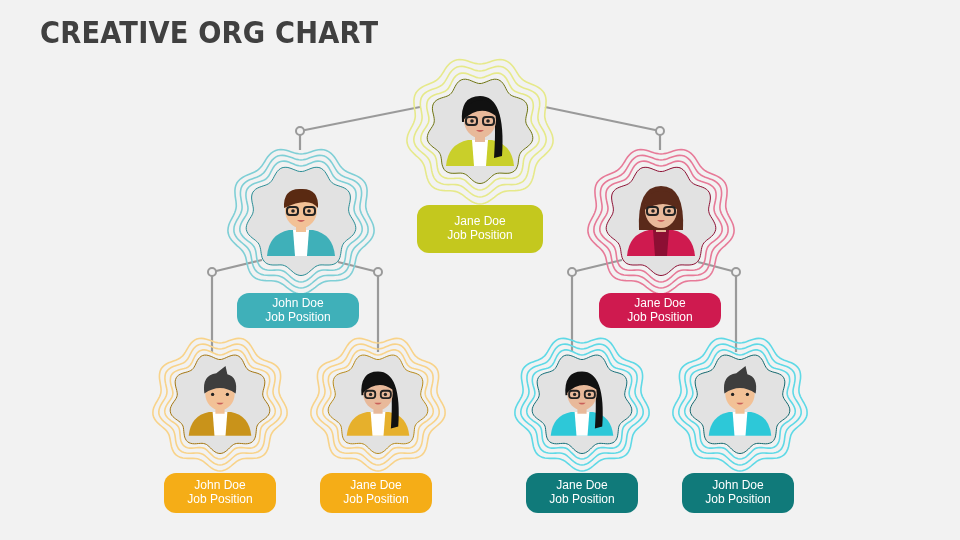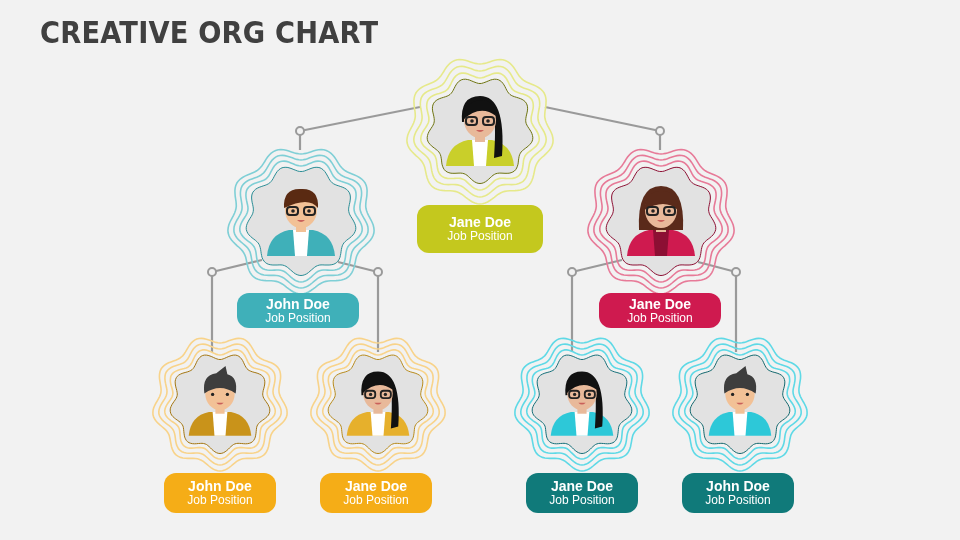--- a/index.html
+++ b/index.html
@@ -2,21 +2,21 @@
 <html><head>
 <meta charset="utf-8">
 <style>
   html, body { margin: 0; padding: 0; }
   body { width: 960px; height: 540px; background: #f2f2f2; position: relative; overflow: hidden; font-family: "Liberation Sans", sans-serif; }
   .title { position: absolute; left: 40px; top: 14px; font-size: 31px; font-weight: bold; color: #404040; letter-spacing: 0.2px; margin: 0; font-family: "DejaVu Sans", sans-serif; transform: scaleX(0.88); transform-origin: left; }
   svg.connectors { position: absolute; left: 0; top: 0; }
   .node { position: absolute; }
   .node svg { position: absolute; left: 0; top: 0; overflow: visible; }
   .badge { position: absolute; border-radius: 12px; color: #fff; text-align: center; line-height: 1.15; display: flex; flex-direction: column; justify-content: center; }
-  .badge .name { font-weight: bold; font-size: 14px; }
+  .badge .name { font-weight: normal; font-size: 12px; }
   .badge .pos { font-size: 12px; }
 </style>
 </head>
 <body>
 
 <h1 class="title">CREATIVE ORG CHART</h1>
 
 <svg class="connectors" width="960" height="540">
   <g stroke="#9a9a9a" stroke-width="2.2" fill="none">
     <line x1="300" y1="131" x2="420" y2="107"></line>

